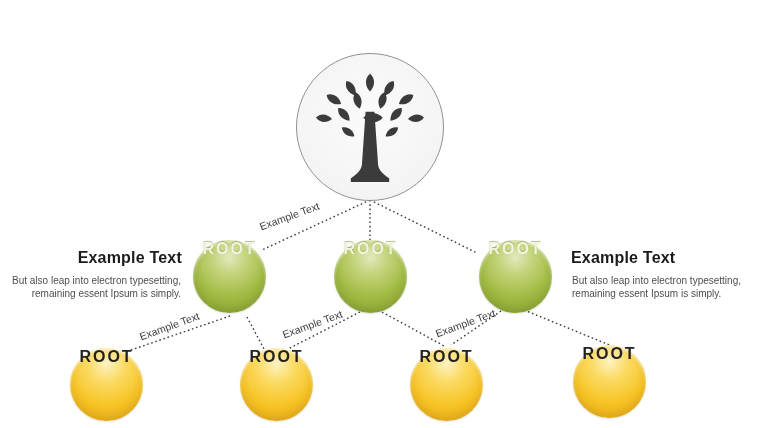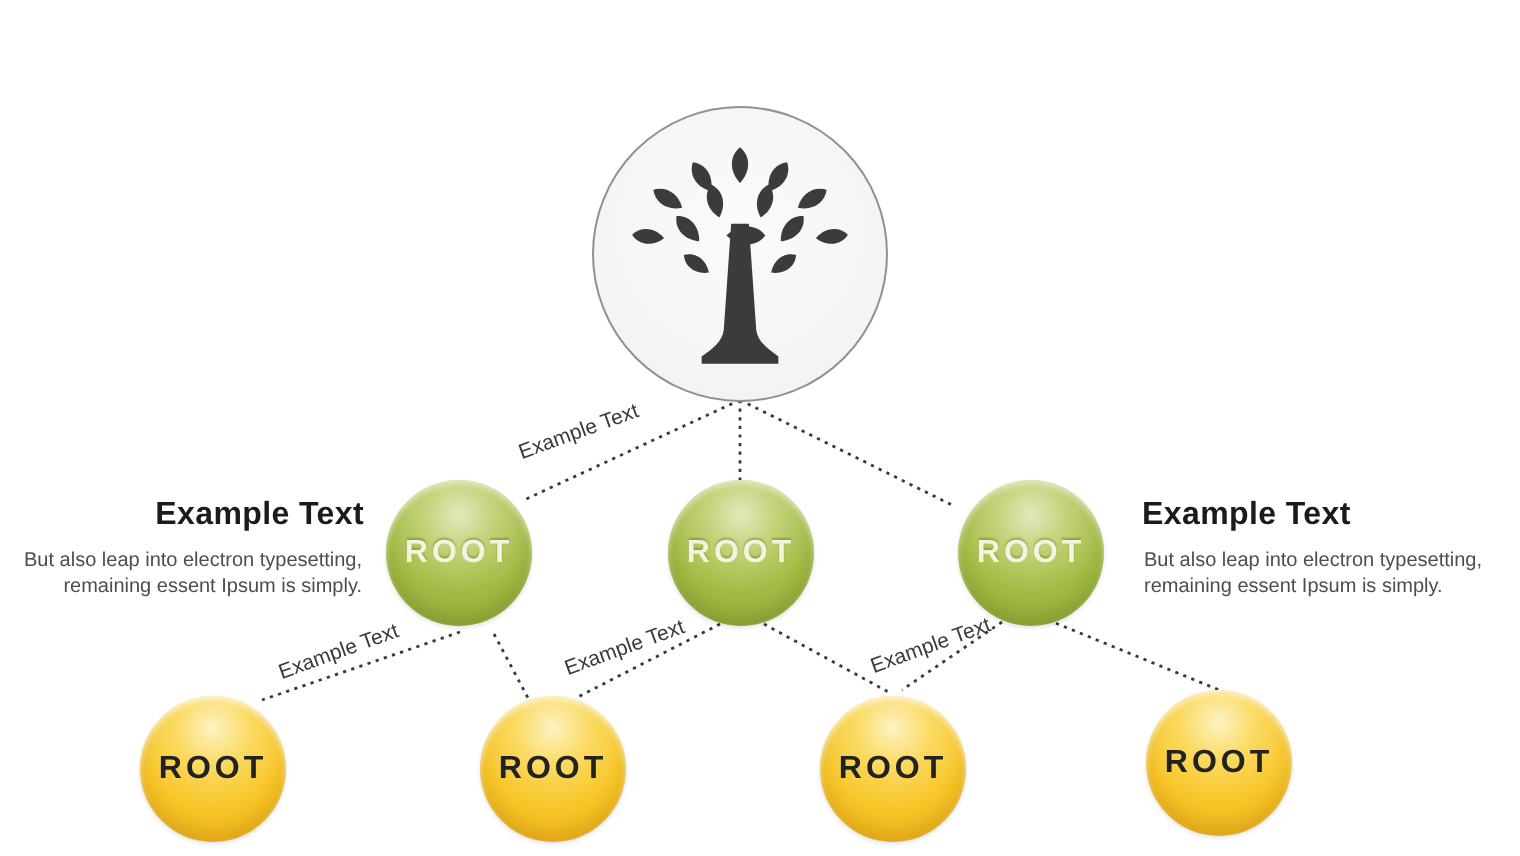--- a/index.html
+++ b/index.html
@@ -18,21 +18,21 @@
     background:radial-gradient(circle at 50% 42%, #fbfbfb 0%, #f4f4f4 70%, #ededed 100%);
     border:1.5px solid var(--tree_border,#919191);
     box-sizing:border-box;display:flex;align-items:center;justify-content:center;
   }
   .tree-circle svg{width:118px;height:121px;margin-top:10px;}
   .tree-fill{fill:var(--tree_icon,#3b3b3b);}
 
   
   .node{
     position:absolute;width:73px;height:73px;border-radius:50%;
-    display:flex;align-items:center;justify-content:center;
+    display:flex;justify-content:center;
     font-weight:bold;font-size:16px;letter-spacing:2px;
   }
   .node.green{
     background:radial-gradient(circle at 50% 24%, #e2e9bd 0%, #c3d37a 26%, var(--green,#a3bc45) 58%, var(--green_dark,#8da434) 100%);
     box-shadow:inset 0 2px 3px rgba(255,255,255,.55), inset 0 -5px 8px rgba(60,80,10,.18), 0 1px 2px rgba(0,0,0,.12);
     color:var(--root_text_green,#f1f5df);
     text-shadow:0 -1px 1px rgba(90,110,20,.45);
   }
   .node.yellow{
     background:radial-gradient(circle at 50% 22%, #fdf2c2 0%, #fbda62 28%, var(--yellow,#f7c527) 60%, var(--yellow_dark,#edb019) 100%);

